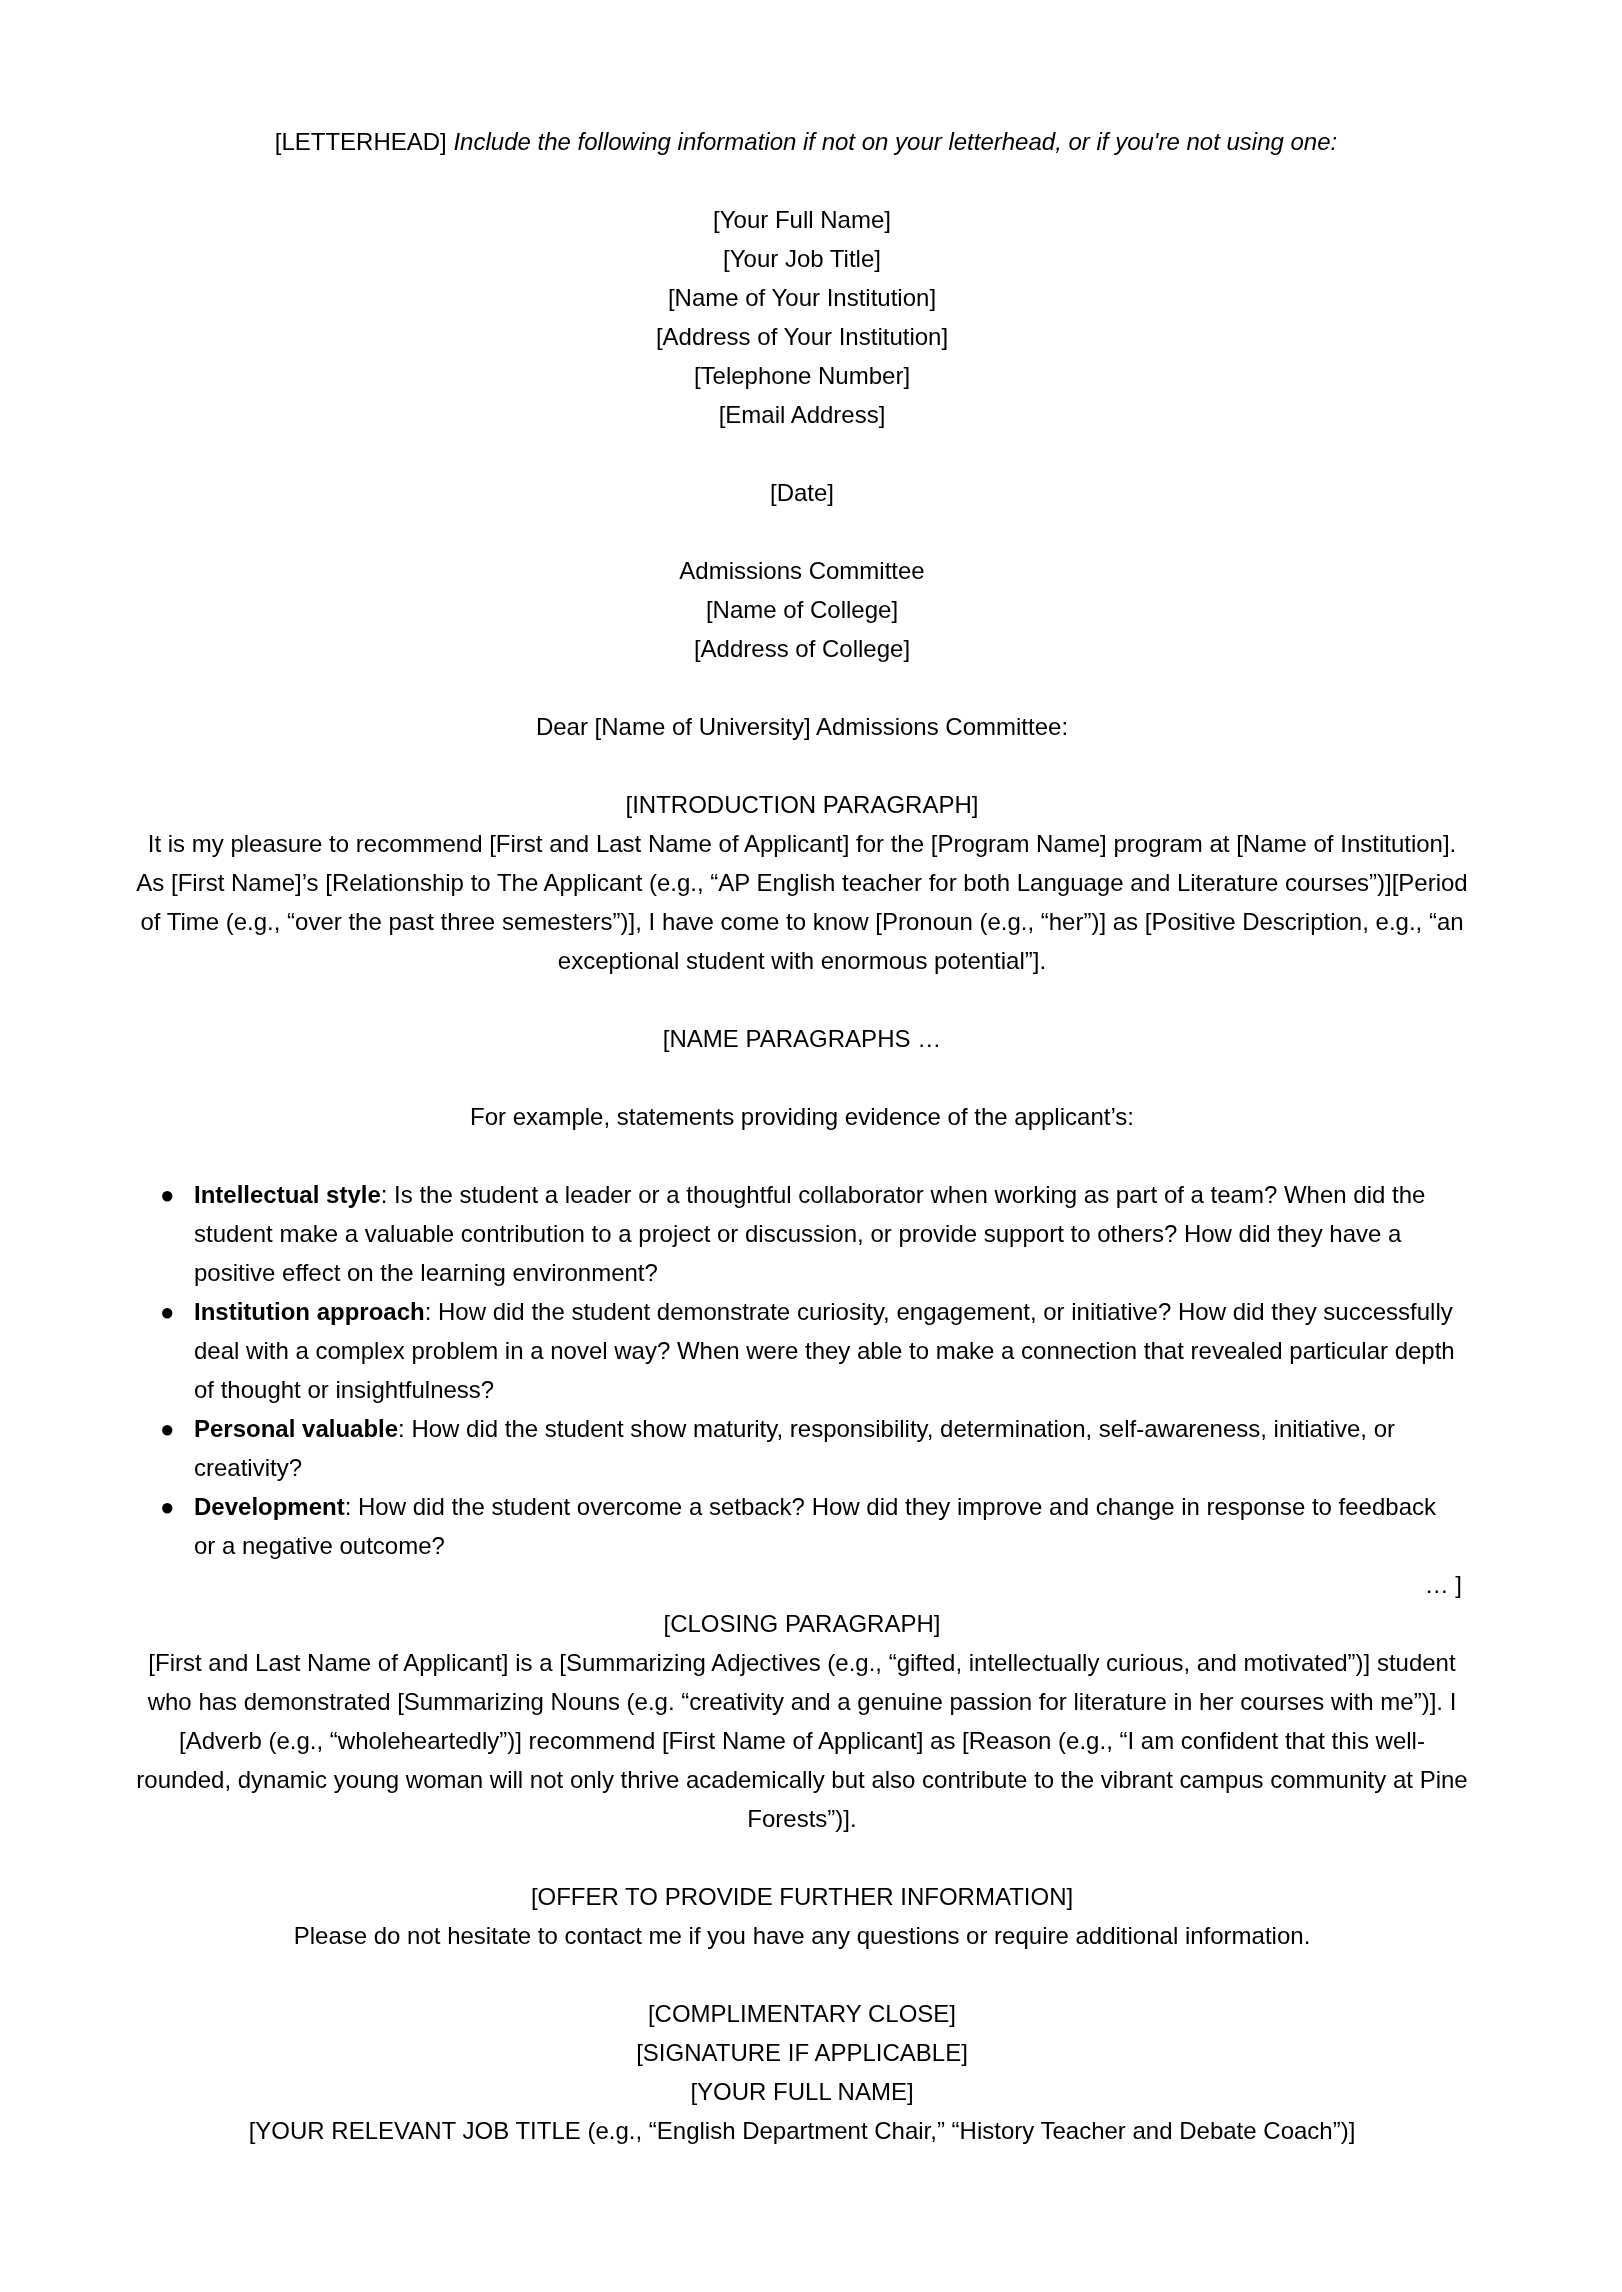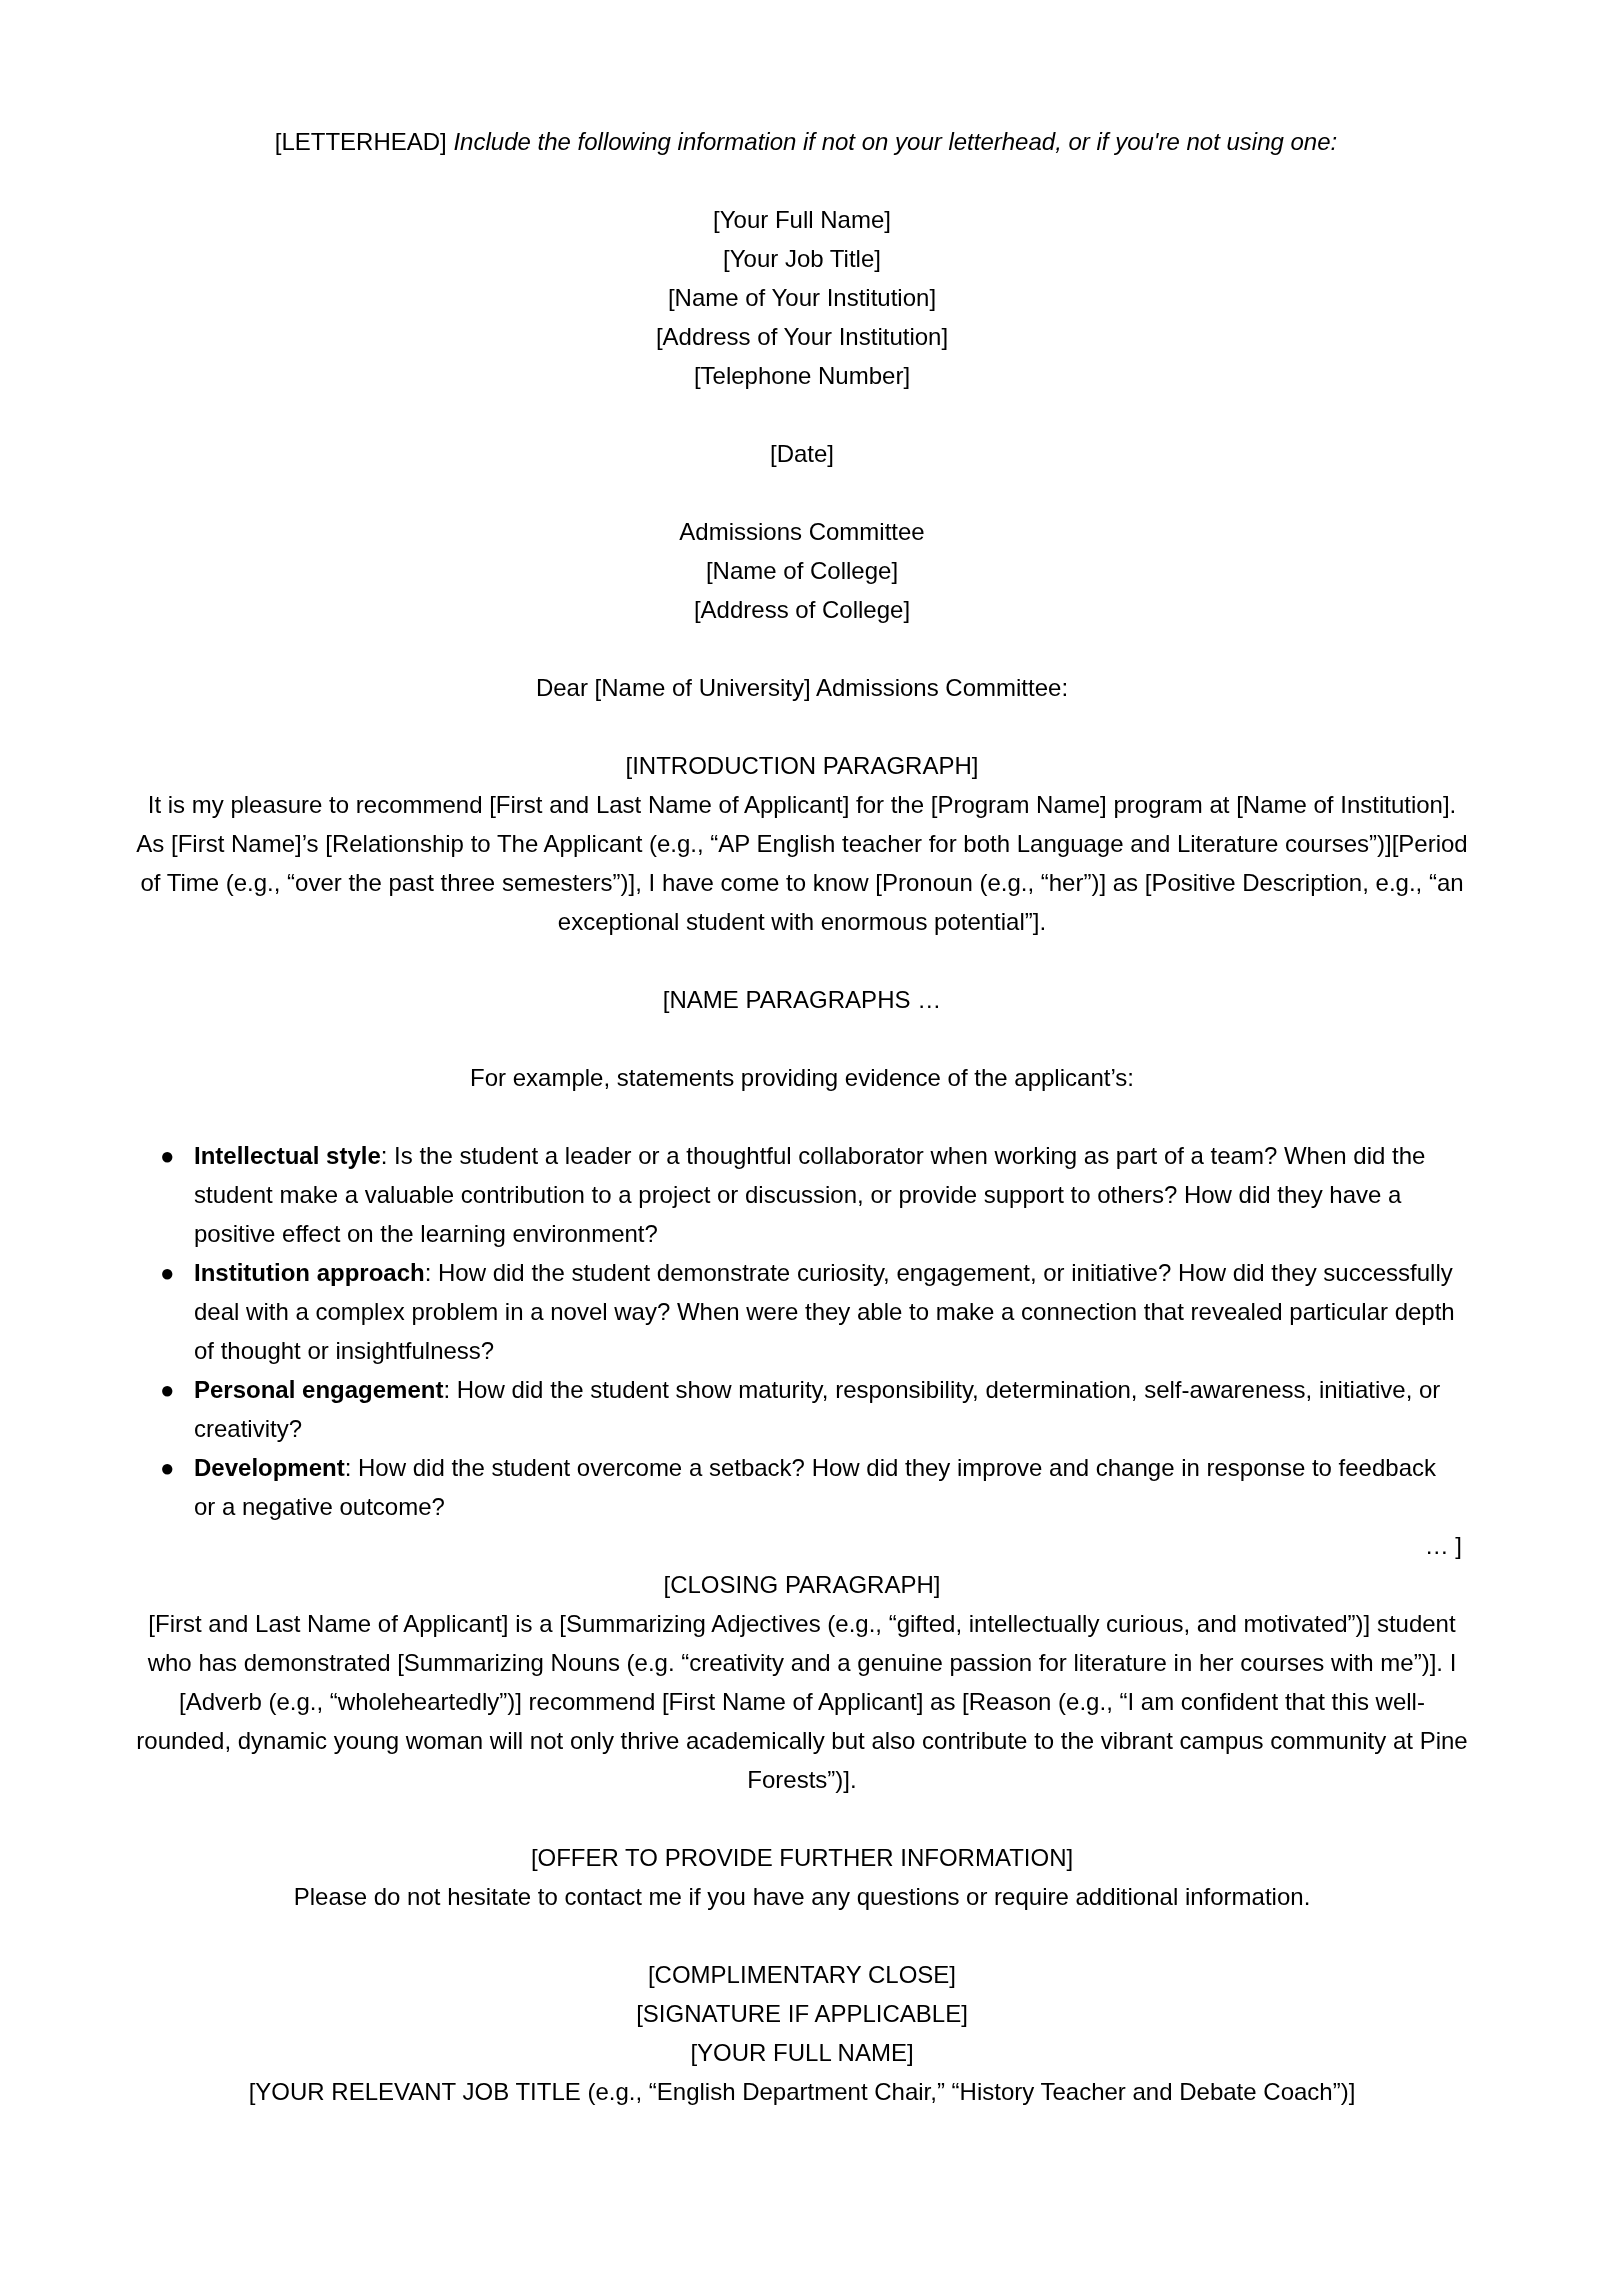--- a/index.html
+++ b/index.html
@@ -76,20 +76,21 @@
   <div class="doc-body">
 
     <p class="para"><span>[LETTERHEAD]</span><span> </span><span class="ital">Include the following information if not on your letterhead, or if you're not using one:</span></p>
 
     <div class="block">
       <span class="line">[Your Full Name]</span>
       <span class="line">[Your Job Title]</span>
       <span class="line">[Name of Your Institution]</span>
       <span class="line">[Address of Your Institution]</span>
       <span class="line">[Telephone Number]</span>
+      <span class="line">[Email Address]</span>
     </div>
 
     <div class="block">
       <span class="line">[Date]</span>
     </div>
 
     <div class="block">
       <span class="line">Admissions Committee</span>
       <span class="line">[Name of College]</span>
       <span class="line">[Address of College]</span>
@@ -113,21 +114,21 @@
     </div>
 
     <ul class="bullets">
       <li>
         <span class="dot">●</span><span class="bold">Intellectual style</span><span>: Is the student a leader or a thoughtful collaborator when working as part of a team? When did the student make a valuable contribution to a project or discussion, or provide support to others? How did they have a positive effect on the learning environment?</span>
       </li>
       <li>
         <span class="dot">●</span><span class="bold">Institution approach</span><span>: How did the student demonstrate curiosity, engagement, or initiative? How did they successfully deal with a complex problem in a novel way? When were they able to make a connection that revealed particular depth of thought or insightfulness?</span>
       </li>
       <li>
-        <span class="dot">●</span><span class="bold">Personal engagement</span><span>: How did the student show maturity, responsibility, determination, self-awareness, initiative, or creativity?</span>
+        <span class="dot">●</span><span class="bold">Personal valuable</span><span>: How did the student show maturity, responsibility, determination, self-awareness, initiative, or creativity?</span>
       </li>
       <li>
         <span class="dot">●</span><span class="bold">Development</span><span>: How did the student overcome a setback? How did they improve and change in response to feedback or a negative outcome?</span>
       </li>
     </ul>
 
     <div class="ellipsis-line">
       <span>… ]</span>
     </div>
 

